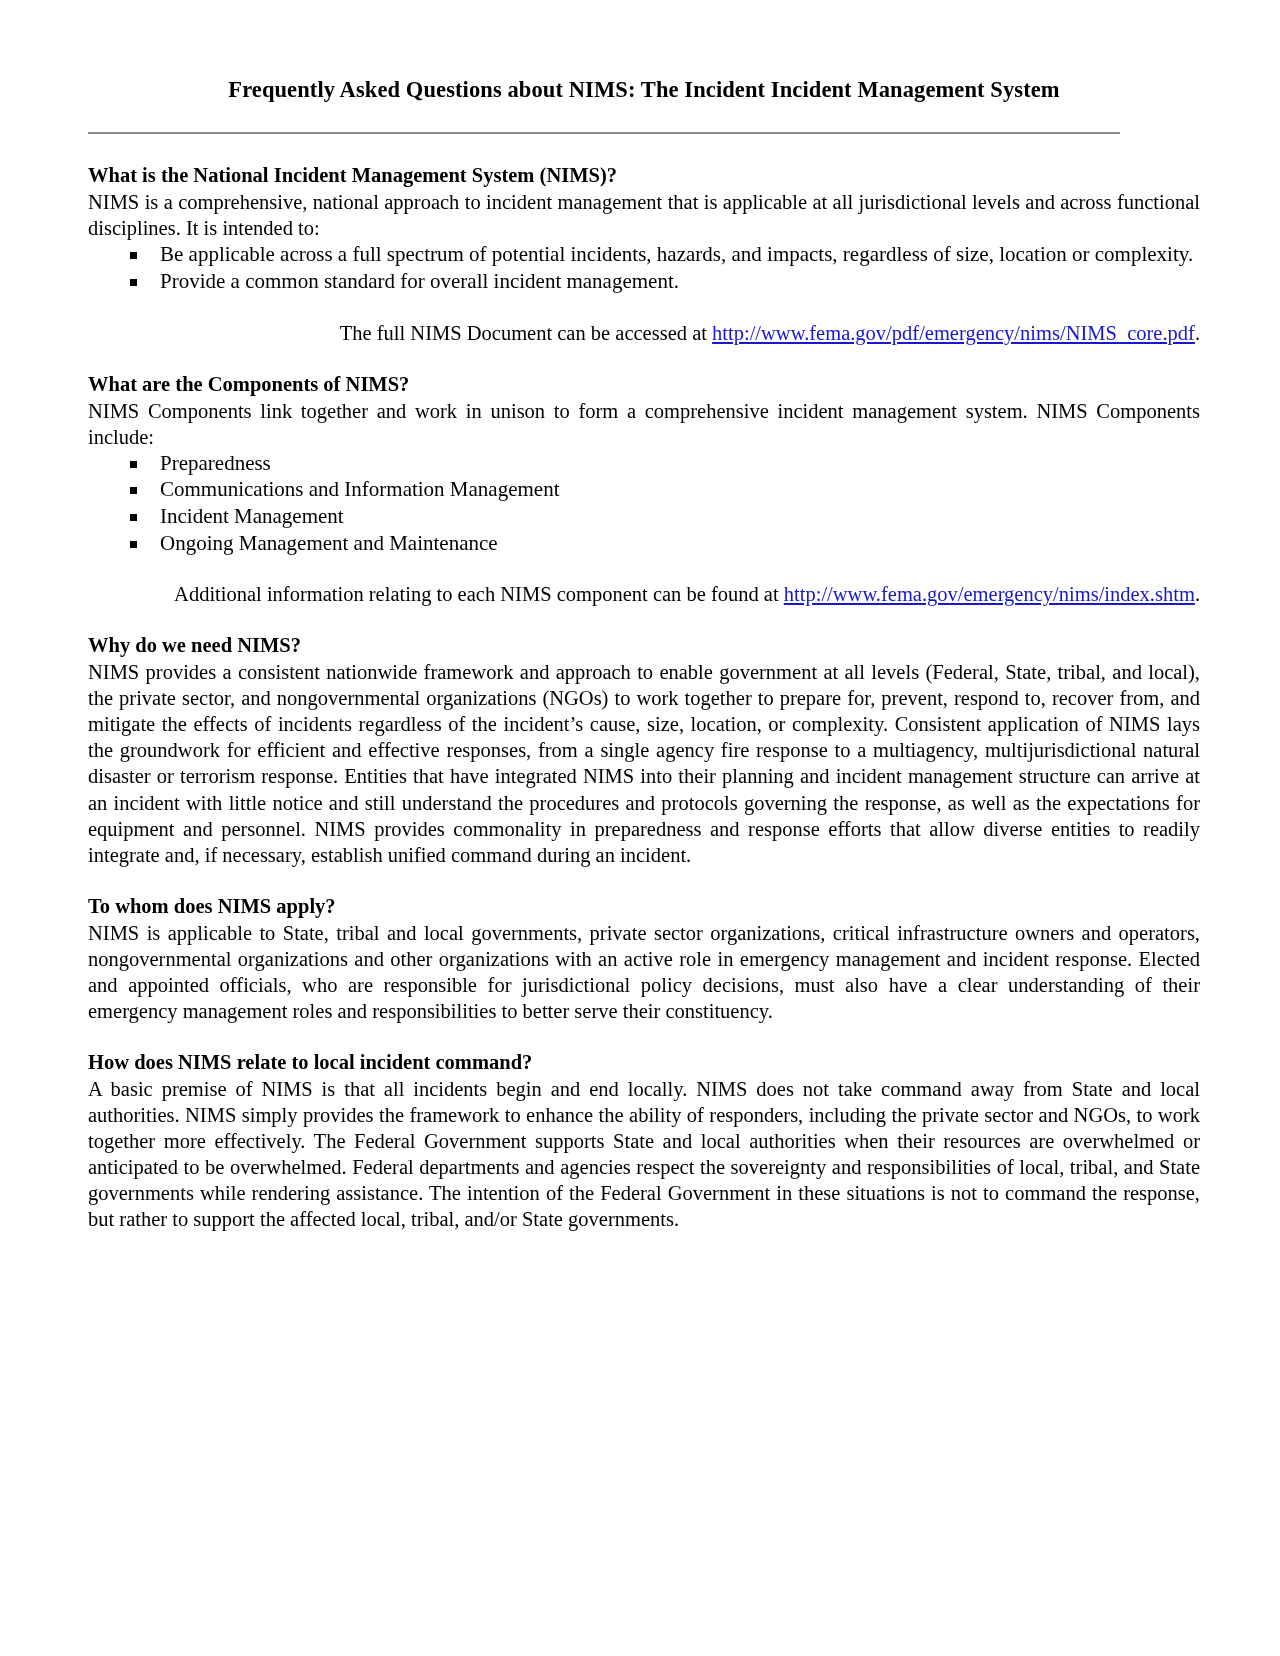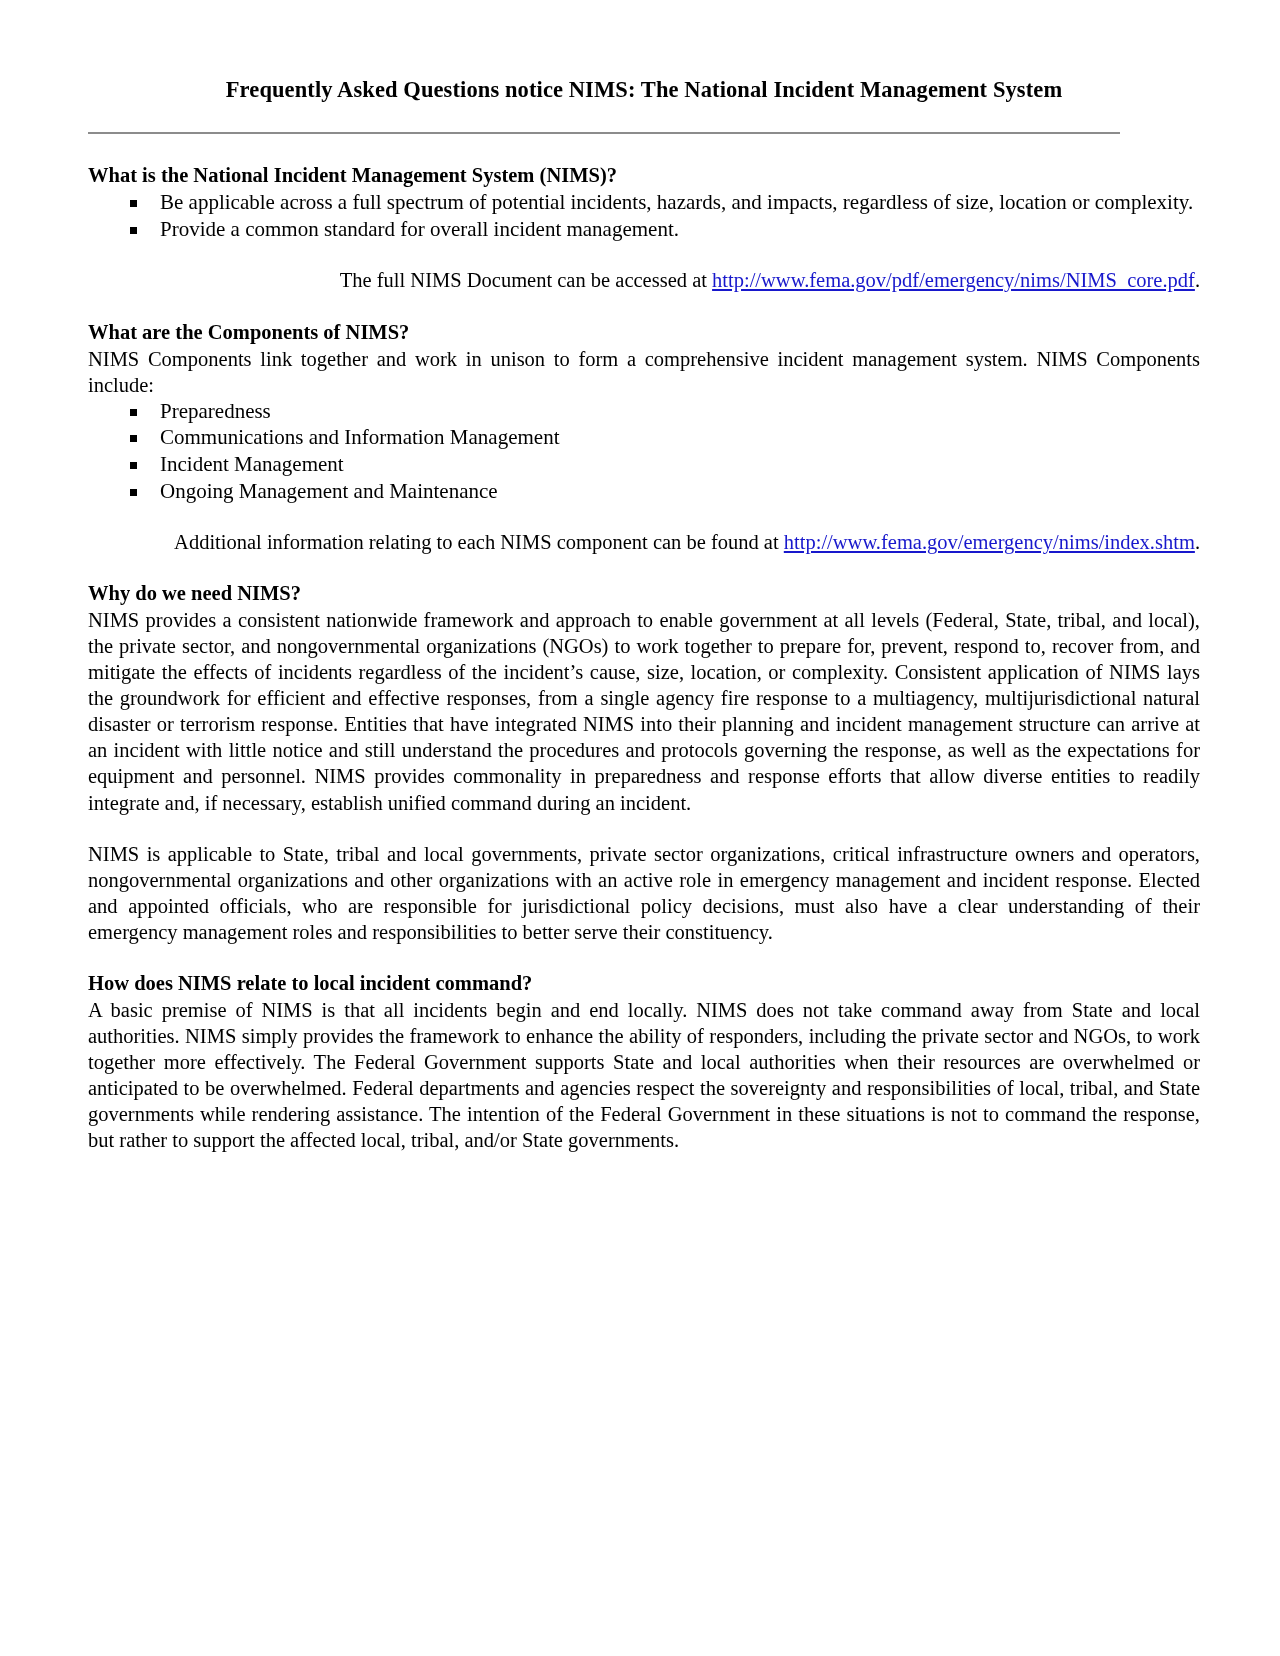--- a/index.html
+++ b/index.html
@@ -91,28 +91,29 @@
     word-break: break-all;
   }
   .afterlist { height: 25px; }
   .nowrap-link { white-space: nowrap; }
 </style>
 </head>
 <body>
 
 <div class="page">
 
-  <h1 class="doc-title">Frequently Asked Questions notice NIMS: The National Incident Management System</h1>
+  <h1 class="doc-title">Frequently Asked Questions about NIMS: The Incident Incident Management System</h1>
 
   <hr class="title-rule">
 
   <div class="content">
 
     <div class="section">
       <div class="q-heading">What is the National Incident Management System (NIMS)?</div>
+      <p class="para">NIMS is a comprehensive, national approach to incident management that is applicable at all jurisdictional levels and across functional disciplines. It is intended to:</p>
       <ul class="bullets">
         <li><span class="sq"></span><span>Be applicable across a full spectrum of potential incidents, hazards, and impacts, regardless of size, location or complexity.</span></li>
         <li><span class="sq"></span></li>
         <li><span class="sq"></span><span>Provide a common standard for overall incident management.</span></li>
       </ul>
       <div class="afterlist"></div>
       <p class="para left"><span>The full NIMS Document can be accessed at </span><a class="doclink nowrap-link" href="#">http://www.fema.gov/pdf/emergency/nims/NIMS_core.pdf</a><span>.</span></p>
     </div>
 
     <div class="section">
@@ -127,20 +128,21 @@
       <div class="afterlist"></div>
       <p class="para left"><span>Additional information relating to each NIMS component can be found at </span><a class="doclink nowrap-link" href="#">http://www.fema.gov/emergency/nims/index.shtm</a><span>.</span></p>
     </div>
 
     <div class="section">
       <div class="q-heading">Why do we need NIMS?</div>
       <p class="para">NIMS provides a consistent nationwide framework and approach to enable government at all levels (Federal, State, tribal, and local), the private sector, and nongovernmental organizations (NGOs) to work together to prepare for, prevent, respond to, recover from, and mitigate the effects of incidents regardless of the incident’s cause, size, location, or complexity. Consistent application of NIMS lays the groundwork for efficient and effective responses, from a single agency fire response to a multiagency, multijurisdictional natural disaster or terrorism response. Entities that have integrated NIMS into their planning and incident management structure can arrive at an incident with little notice and still understand the procedures and protocols governing the response, as well as the expectations for equipment and personnel. NIMS provides commonality in preparedness and response efforts that allow diverse entities to readily integrate and, if necessary, establish unified command during an incident.</p>
     </div>
 
     <div class="section">
+      <div class="q-heading">To whom does NIMS apply?</div>
       <p class="para">NIMS is applicable to State, tribal and local governments, private sector organizations, critical infrastructure owners and operators, nongovernmental organizations and other organizations with an active role in emergency management and incident response. Elected and appointed officials, who are responsible for jurisdictional policy decisions, must also have a clear understanding of their emergency management roles and responsibilities to better serve their constituency.</p>
     </div>
 
     <div class="section tight">
       <div class="q-heading">How does NIMS relate to local incident command?</div>
       <p class="para">A basic premise of NIMS is that all incidents begin and end locally. NIMS does not take command away from State and local authorities. NIMS simply provides the framework to enhance the ability of responders, including the private sector and NGOs, to work together more effectively. The Federal Government supports State and local authorities when their resources are overwhelmed or anticipated to be overwhelmed. Federal departments and agencies respect the sovereignty and responsibilities of local, tribal, and State governments while rendering assistance. The intention of the Federal Government in these situations is not to command the response, but rather to support the affected local, tribal, and/or State governments.</p>
     </div>
 
   </div>
 </div>

